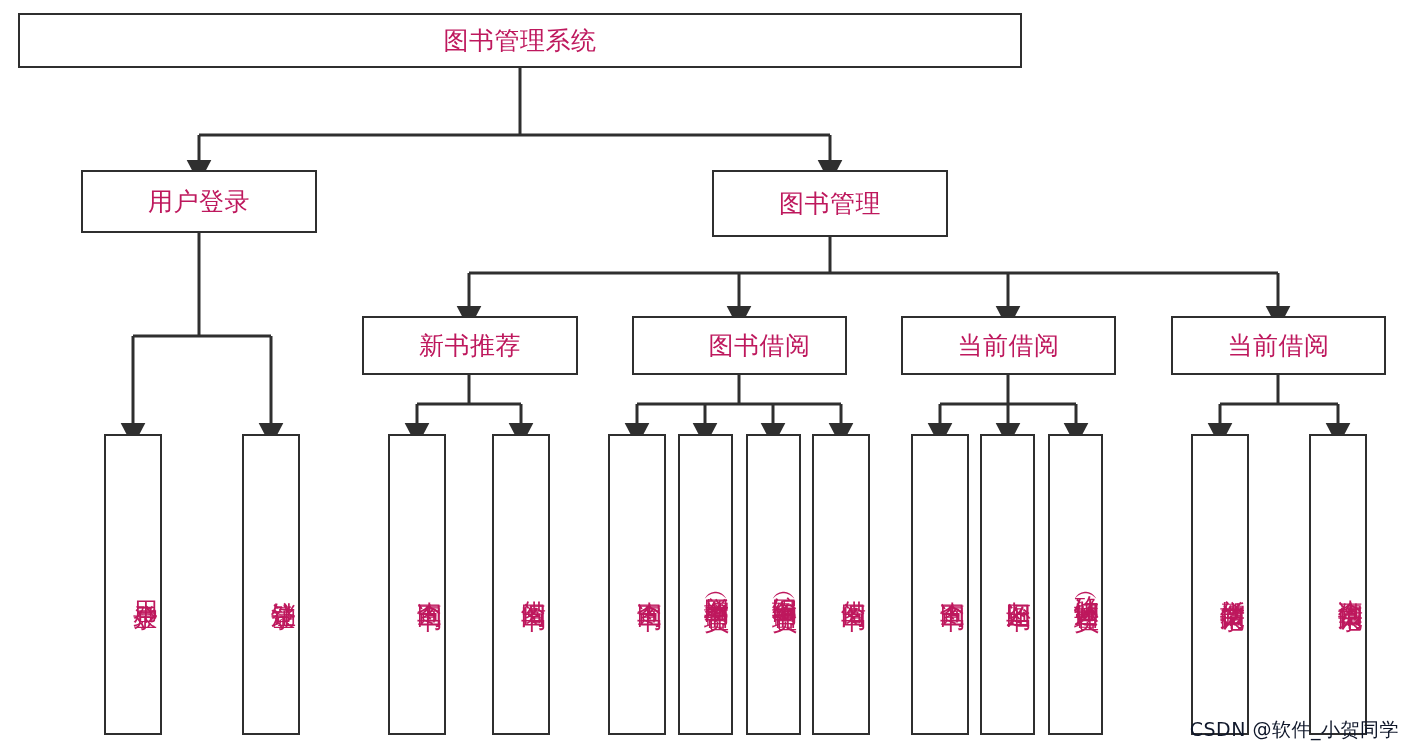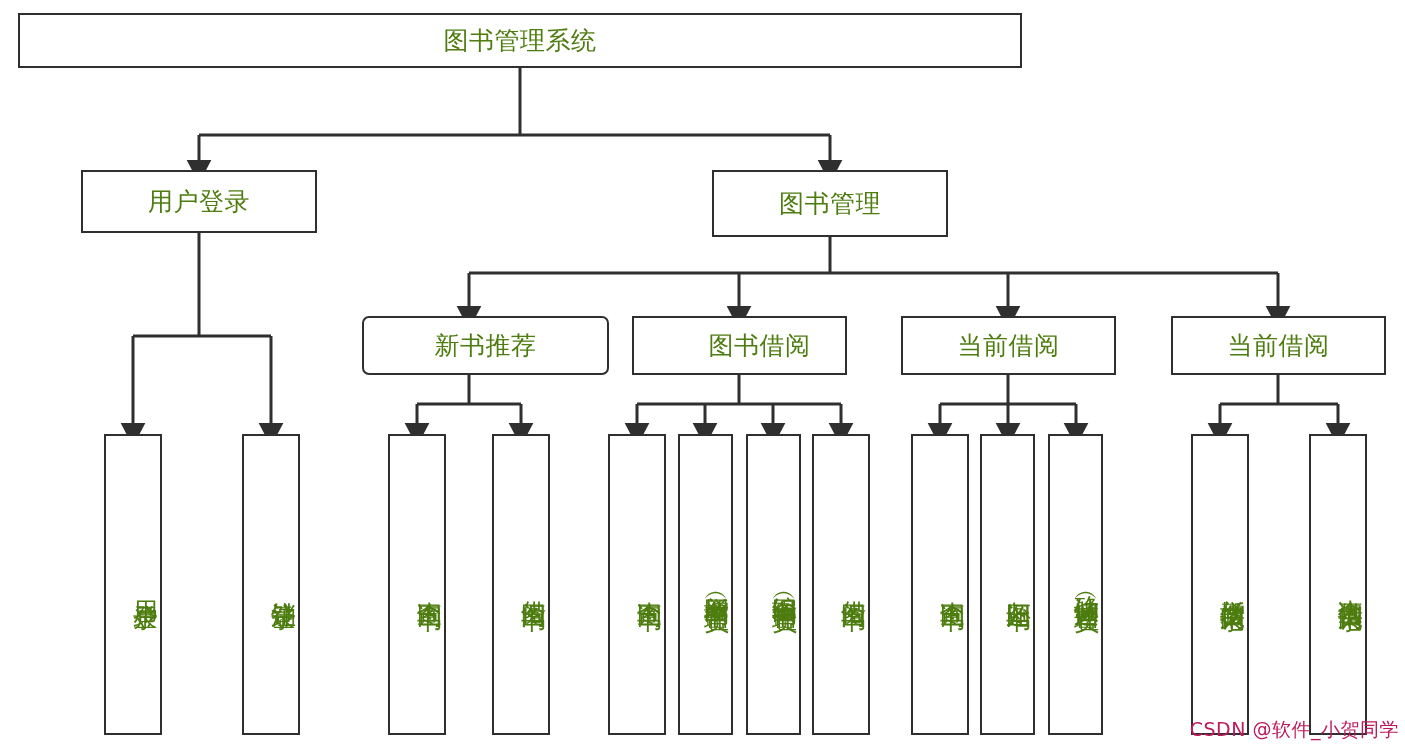--- a/index.html
+++ b/index.html
@@ -28,21 +28,21 @@
   }
   .node {
     position: absolute;
     box-sizing: border-box;
     border: 2.5px solid #2f2f2f;
     background: #ffffff;
     display: flex;
     align-items: center;
     justify-content: center;
     text-align: center;
-    color: #4d7c0f;
+    color: #be185d;
     line-height: 1.18;
   }
   .node.horiz {
     font-size: 25px;
     letter-spacing: 0.5px;
   }
   .node.vert {
     font-size: 25px;
     writing-mode: vertical-rl;
     text-orientation: upright;
@@ -55,21 +55,21 @@
     align-items: flex-start;
   }
   .node .lbl {
     display: block;
   }
   .watermark {
     position: absolute;
     right: 6px;
     bottom: 4px;
     font-size: 19px;
-    color: #be185d;
+    color: #0f172a;
     letter-spacing: 0.5px;
     white-space: nowrap;
     font-family: "DejaVu Sans", "Liberation Sans", sans-serif;
   }
 </style>
 </head>
 <body>
 
 <div id="canvas">
 
@@ -128,21 +128,21 @@
   </div>
 
   <div class="node horiz" style="left:81px; top:170px; width:236px; height:63px;">
     <span class="lbl">用户登录</span>
   </div>
 
   <div class="node horiz" style="left:712px; top:170px; width:236px; height:67px;">
     <span class="lbl">图书管理</span>
   </div>
 
-  <div class="node horiz" style="left:362px; top:316px; width:247px; height:59px;border-radius:7px;">
+  <div class="node horiz" style="left:362px; top:316px; width:216px; height:59px;">
     <span class="lbl">新书推荐</span>
   </div>
 
   <div class="node horiz" style="left:632px; top:316px; width:215px; height:59px;padding-left:40px;">
     <span class="lbl">图书借阅</span>
   </div>
 
   <div class="node horiz" style="left:901px; top:316px; width:215px; height:59px;justify-content:center;">
     <span class="lbl">当前借阅</span>
   </div>

